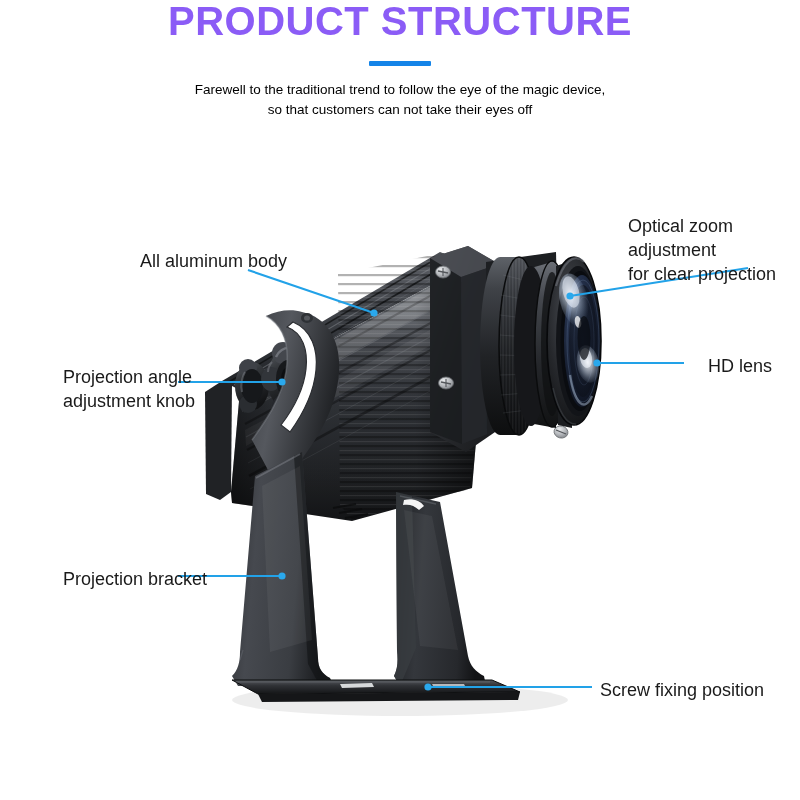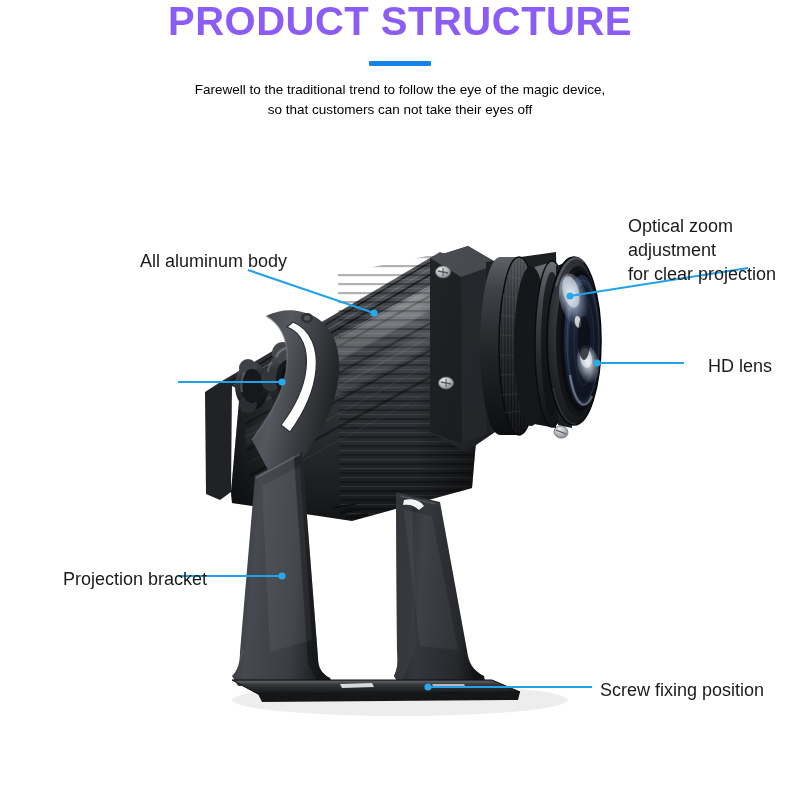--- a/index.html
+++ b/index.html
@@ -500,20 +500,22 @@
     </g>
 
     <g>
       <line x1="592" y1="687" x2="428" y2="687" stroke="#22a2e8" stroke-width="2.1"></line>
       <circle cx="428" cy="687" r="3.6" fill="#2aa8ec"></circle>
     </g>
   </svg>
 
   <div class="callout left" style="left:120px; top:250px;margin-left:20px;">All aluminum body</div>
 
+  <div class="callout left" style="left:63px; top:366px;">Projection angle
+adjustment knob</div>
 
   <div class="callout left" style="left:63px; top:568px;">Projection bracket</div>
 
   <div class="callout right" style="left:628px; top:215px;">Optical zoom
 adjustment
 for clear projection</div>
 
   <div class="callout right" style="left:708px; top:355px;">HD lens</div>
 
   <div class="callout right" style="left:600px; top:679px;text-align:center;">Screw fixing position</div>

